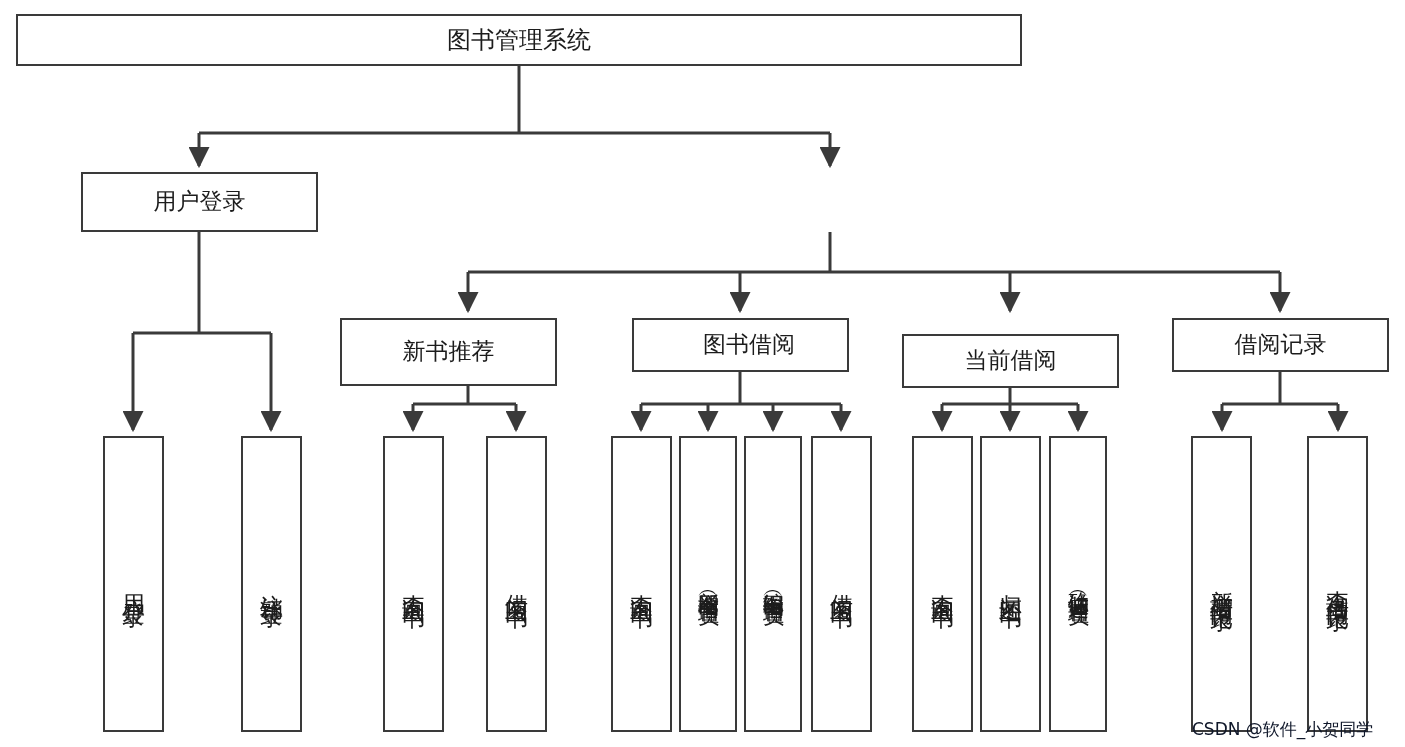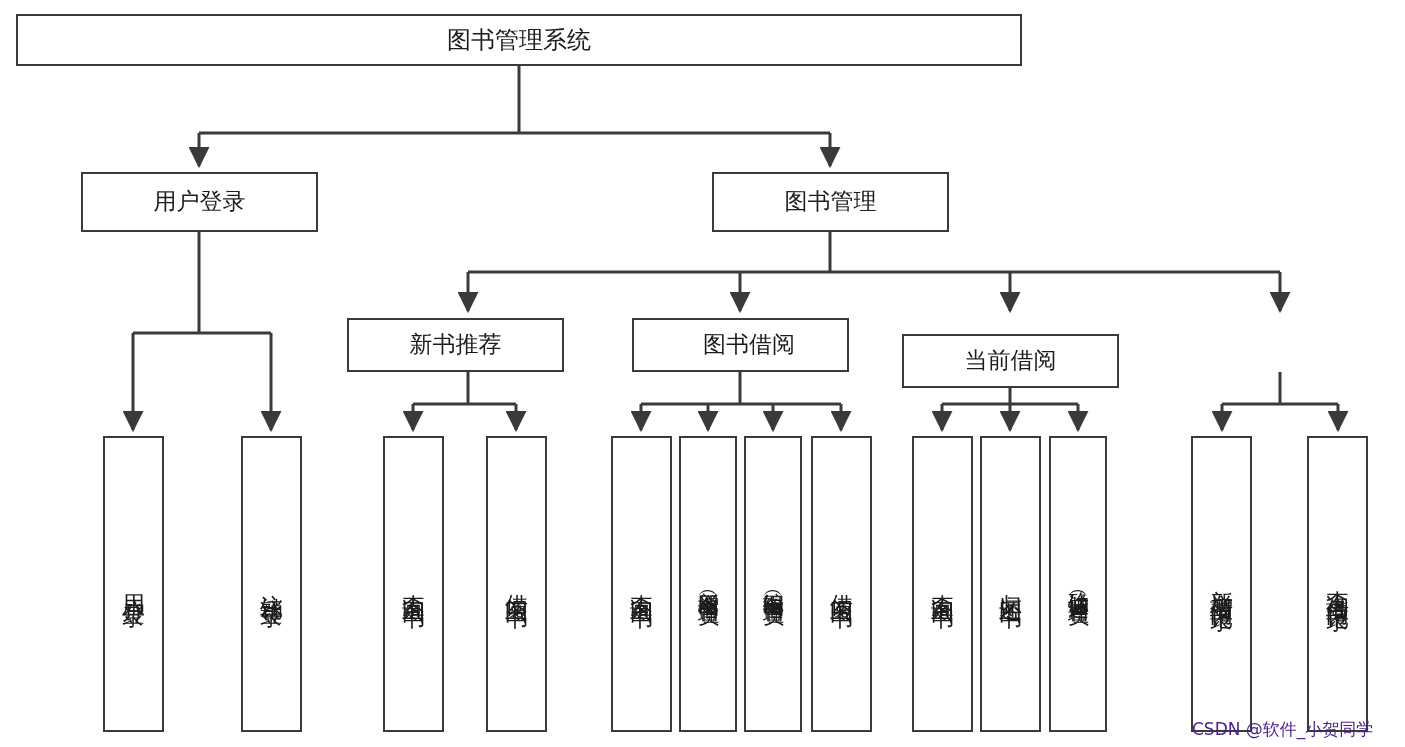--- a/index.html
+++ b/index.html
@@ -62,21 +62,21 @@
     letter-spacing: 4px;
     line-height: 1;
     text-align: center;
   }
   .node.vert.narrow .label {
     font-size: 21px;
     letter-spacing: 2px;
   }
   .watermark {
     position: absolute;
-    color: #4c1d95;
+    color: #0f172a;
     font-size: 17px;
     white-space: nowrap;
     z-index: 5;
     font-family: "DejaVu Sans", "Liberation Sans", sans-serif;
   }
 </style>
 </head>
 <body>
 
 <div id="canvas">
@@ -132,36 +132,36 @@
   </svg>
 
   <div class="node horiz root" style="left:16px; top:14px; width:1006px; height:52px;">
     <span class="label">图书管理系统</span>
   </div>
 
   <div class="node horiz" style="left:81px; top:172px; width:237px; height:60px;">
     <span class="label">用户登录</span>
   </div>
 
-  <div class="node horiz" style="left:712px; top:172px; width:237px; height:60px;">
-    <span class="label">图书管理</span>
-  </div>
-
-  <div class="node horiz" style="left:347px; top:318px; width:217px; height:54px;">
+
+  <div class="node horiz" style="left:340px; top:318px; width:217px; height:68px;">
     <span class="label">新书推荐</span>
   </div>
 
   <div class="node horiz" style="left:632px; top:318px; width:217px; height:54px;padding-left:17px;">
     <span class="label">图书借阅</span>
   </div>
 
   <div class="node horiz" style="left:902px; top:334px; width:217px; height:54px;">
     <span class="label">当前借阅</span>
   </div>
 
+  <div class="node horiz" style="left:1172px; top:318px; width:217px; height:54px;">
+    <span class="label">借阅记录</span>
+  </div>
 
   <div class="node vert" style="left:103px; top:436px; width:61px; height:296px;">
     <span class="label">用户登录</span>
   </div>
 
   <div class="node vert" style="left:241px; top:436px; width:61px; height:296px;">
     <span class="label">注销登录</span>
   </div>
 
   <div class="node vert" style="left:383px; top:436px; width:61px; height:296px;">

